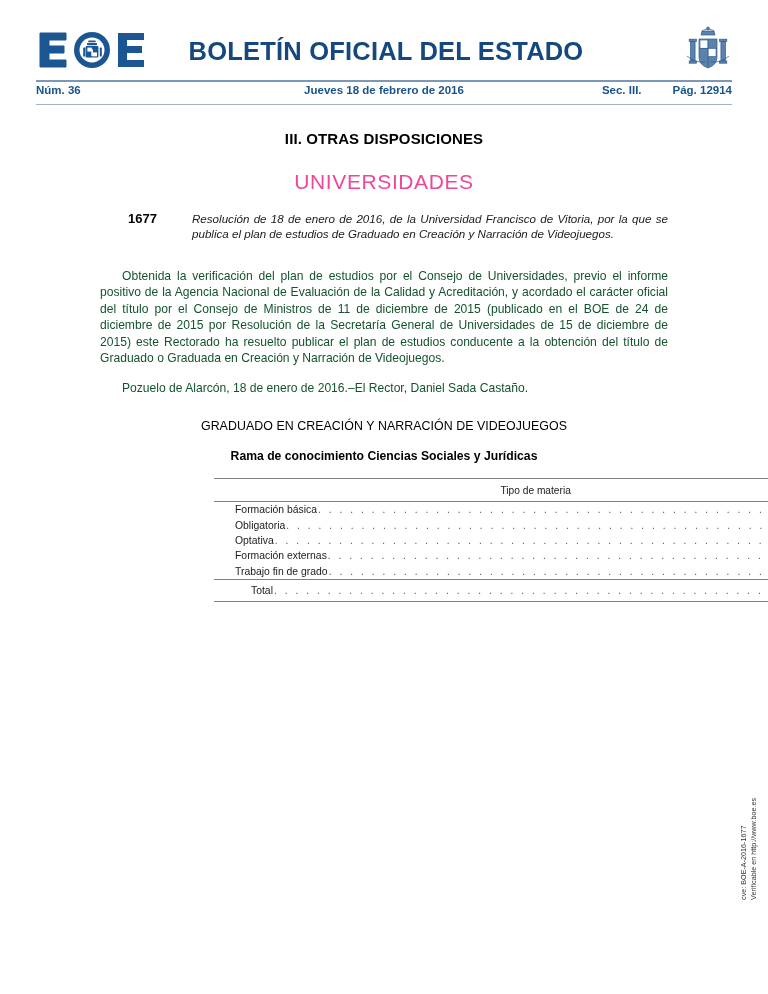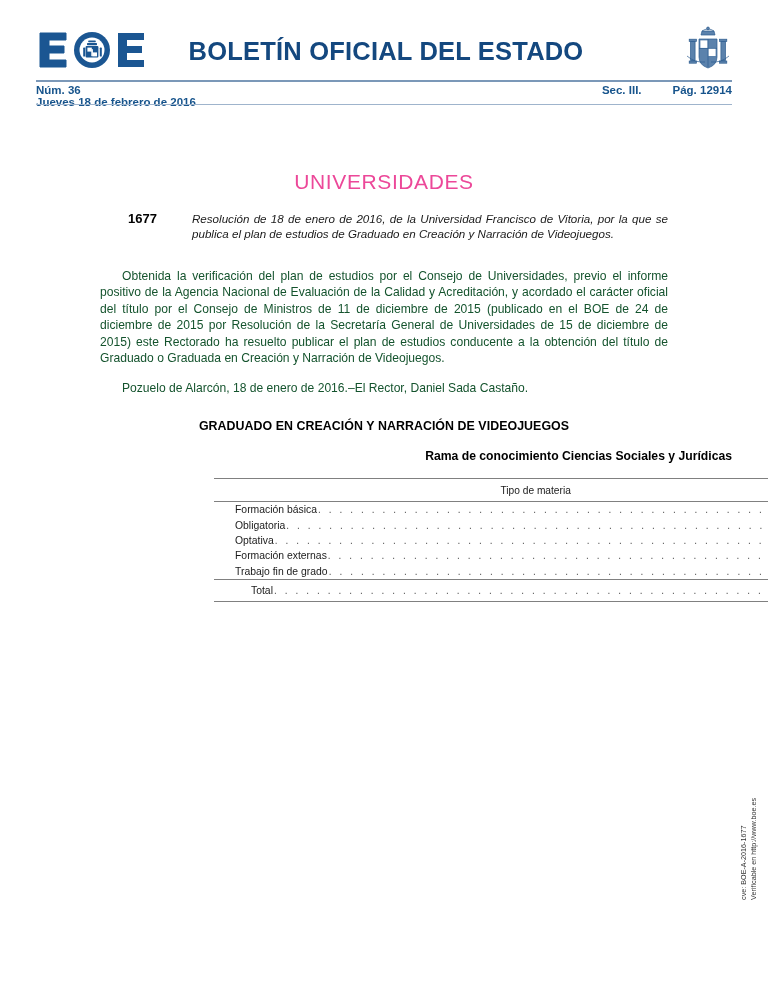--- a/index.html
+++ b/index.html
@@ -84,23 +84,23 @@
     color: #17548c;
     font-size: 11.5px;
     font-weight: bold;
   }
   .hb-num {
     position: absolute;
     left: 0; top: 0;
   }
   .hb-date {
     position: absolute;
-    left: 0; top: 12px;
-    width: 696px;
-    text-align: left;
+    left: 0; top: 0;
+    width: 696px;
+    text-align: center;
   }
   .hb-right {
     position: absolute;
     right: 0; top: 0;
     white-space: nowrap;
   }
   .hb-sec { margin-right: 31px; }
 
   
   .section-title {
@@ -165,29 +165,29 @@
   .para-main { top: 268px; text-indent: 22px; }
   .para-sign { top: 380px; text-indent: 22px; text-align: left; }
 
   .plan-title {
     position: absolute;
     left: 36px;
     top: 419px;
     width: 696px;
     text-align: center;
     font-size: 12.4px;
-    font-weight: bold;
+    font-weight: normal;
     letter-spacing: 0.05px;
   }
   .rama-title {
     position: absolute;
     left: 36px;
     top: 449px;
     width: 696px;
-    text-align: right;
+    text-align: center;
     font-size: 12.2px;
     font-weight: bold;
   }
 
   
   .ects-table {
     position: absolute;
     left: 214px;
     top: 478px;
     width: 337px;
@@ -345,20 +345,21 @@
   <div class="headerbar">
     <span class="hb-num">Núm. 36</span>
     <span class="hb-date">Jueves 18 de febrero de 2016</span>
     <span class="hb-right">
       <span class="hb-sec">Sec. III.</span><span>Pág. 12914</span>
     </span>
   </div>
 
   <div class="rule-bottom"></div>
 
+  <div class="section-title">III. OTRAS DISPOSICIONES</div>
 
   <div class="dept-title">UNIVERSIDADES</div>
 
   <div class="entry">
     <div class="entry-num">1677</div>
     <div class="entry-text">Resolución de 18 de enero de 2016, de la Universidad Francisco de Vitoria, por la que se publica el plan de estudios de Graduado en Creación y Narración de Videojuegos.</div>
   </div>
 
   <div class="para para-main">Obtenida la verificación del plan de estudios por el Consejo de Universidades, previo el informe positivo de la Agencia Nacional de Evaluación de la Calidad y Acreditación, y acordado el carácter oficial del título por el Consejo de Ministros de 11 de diciembre de 2015 (publicado en el BOE de 24 de diciembre de 2015 por Resolución de la Secretaría General de Universidades de 15 de diciembre de 2015) este Rectorado ha resuelto publicar el plan de estudios conducente a la obtención del título de Graduado o Graduada en Creación y Narración de Videojuegos.</div>
 

